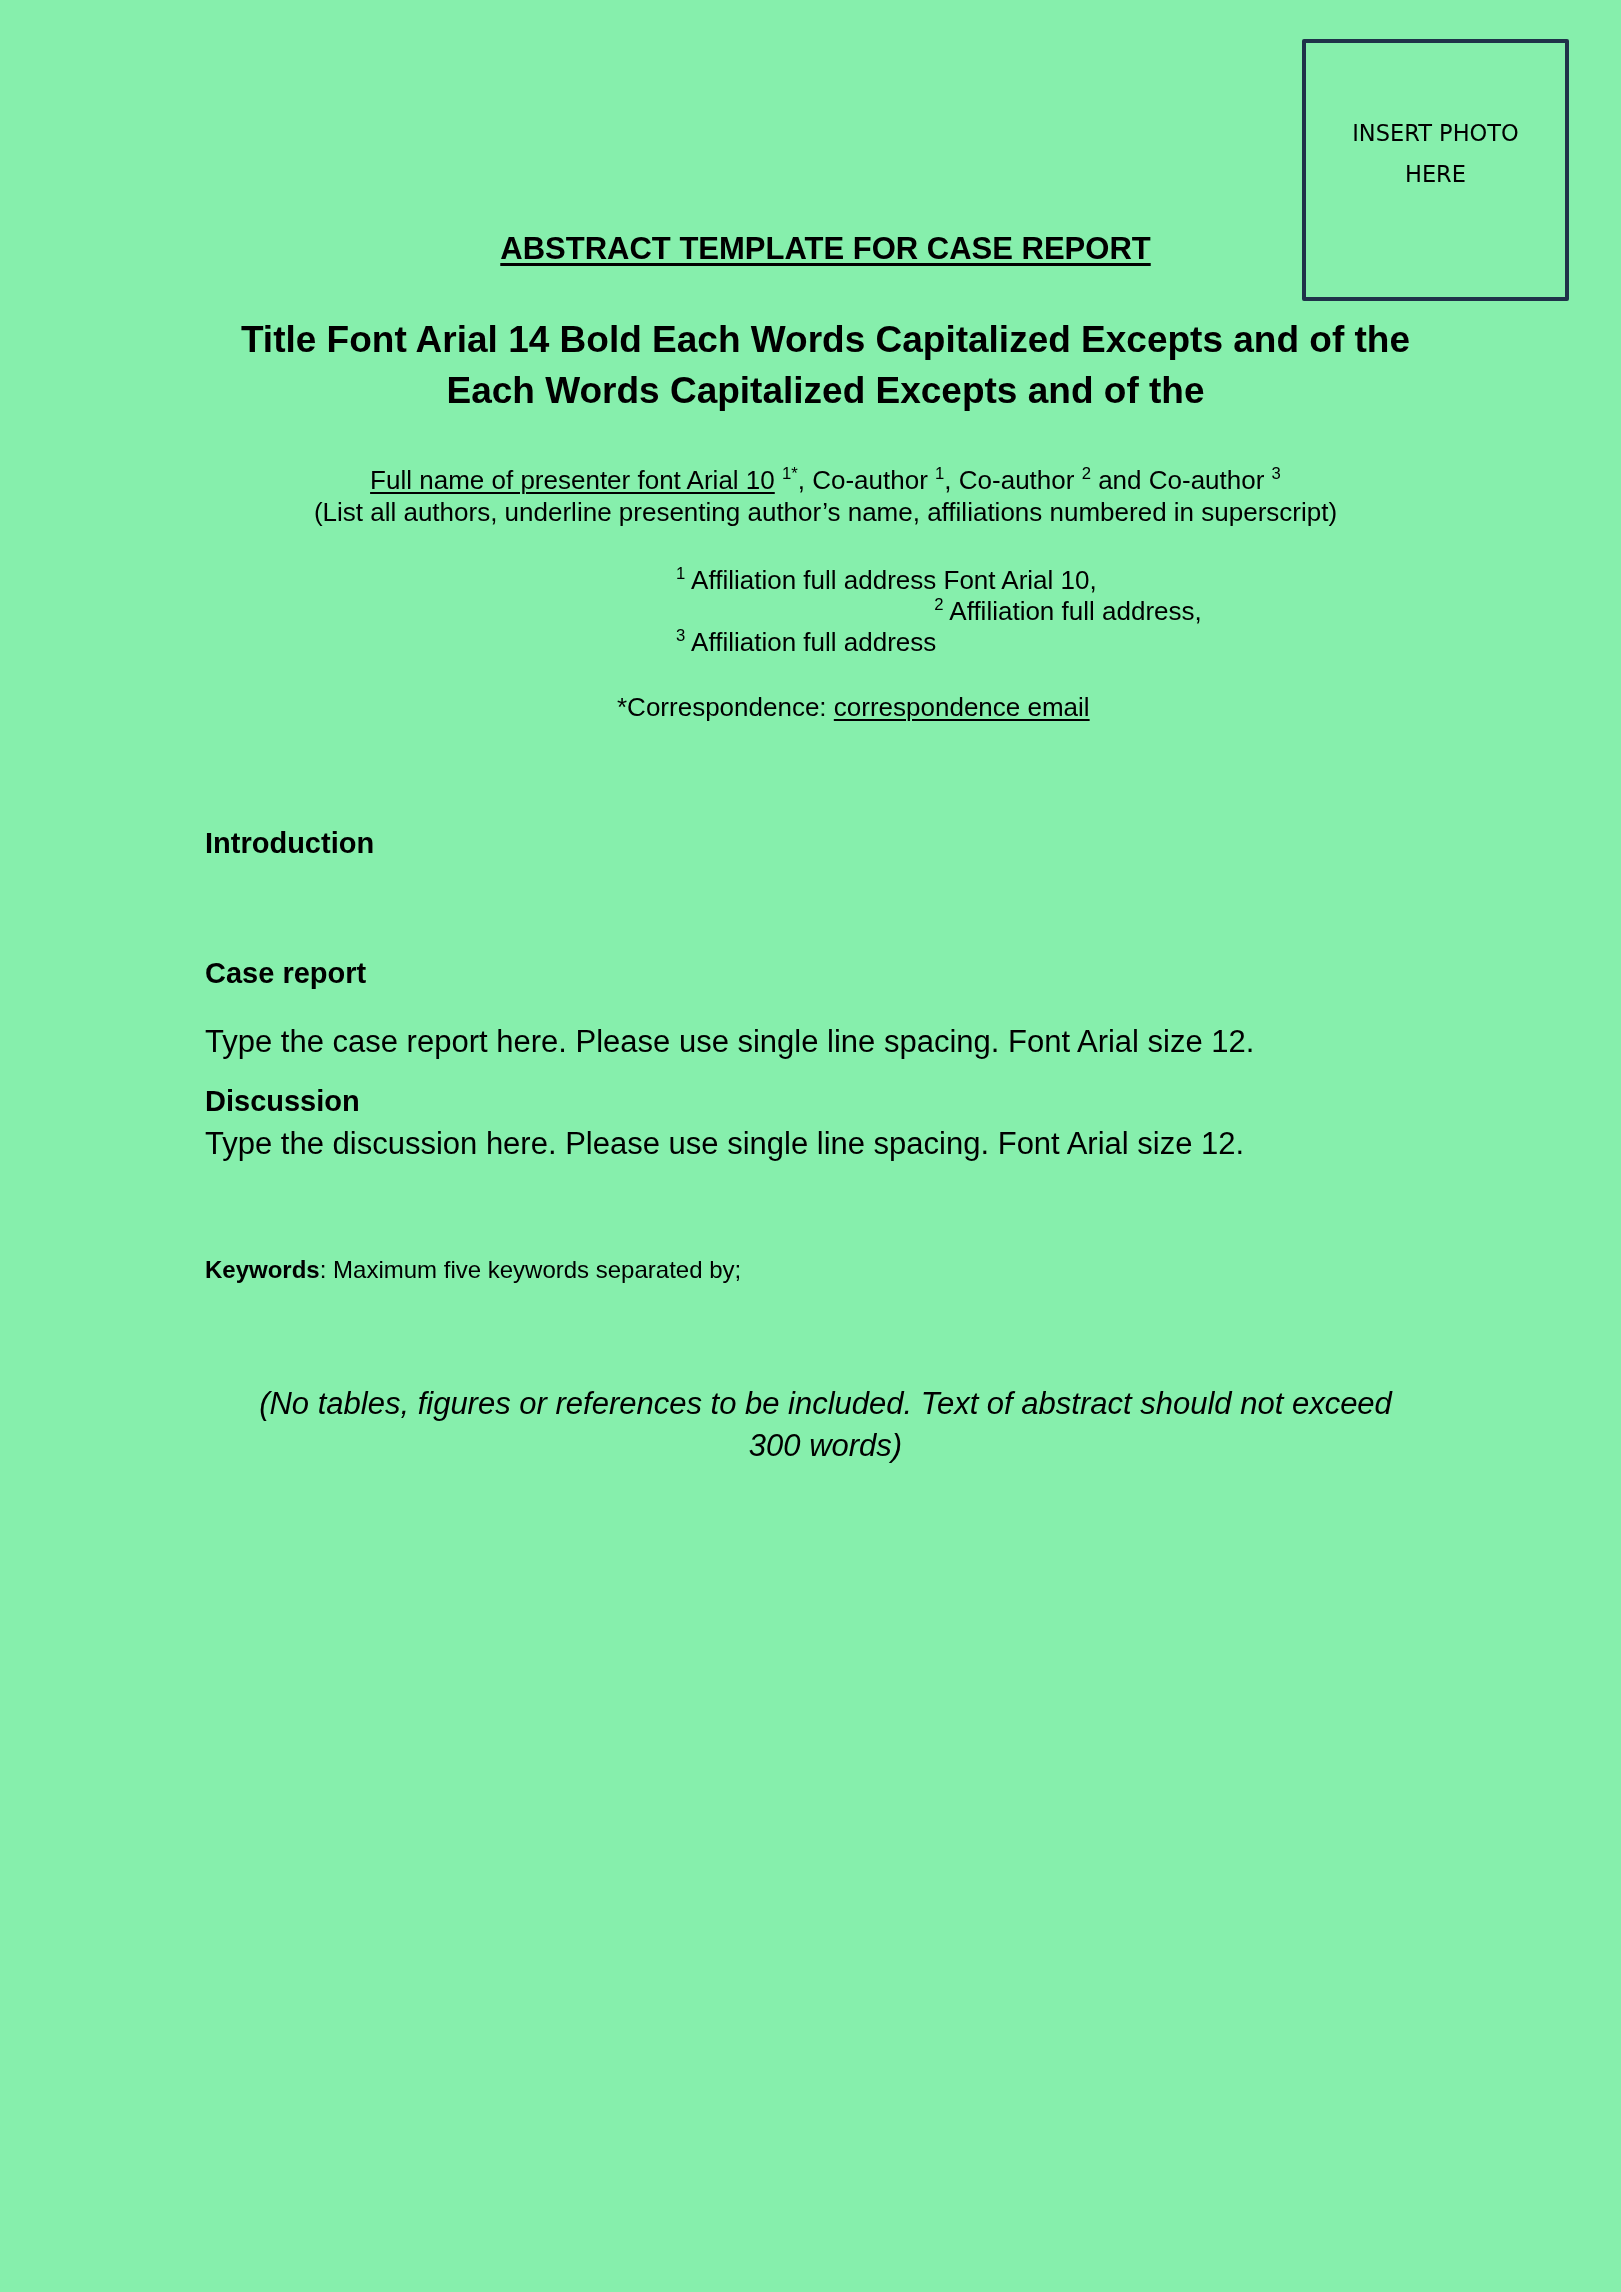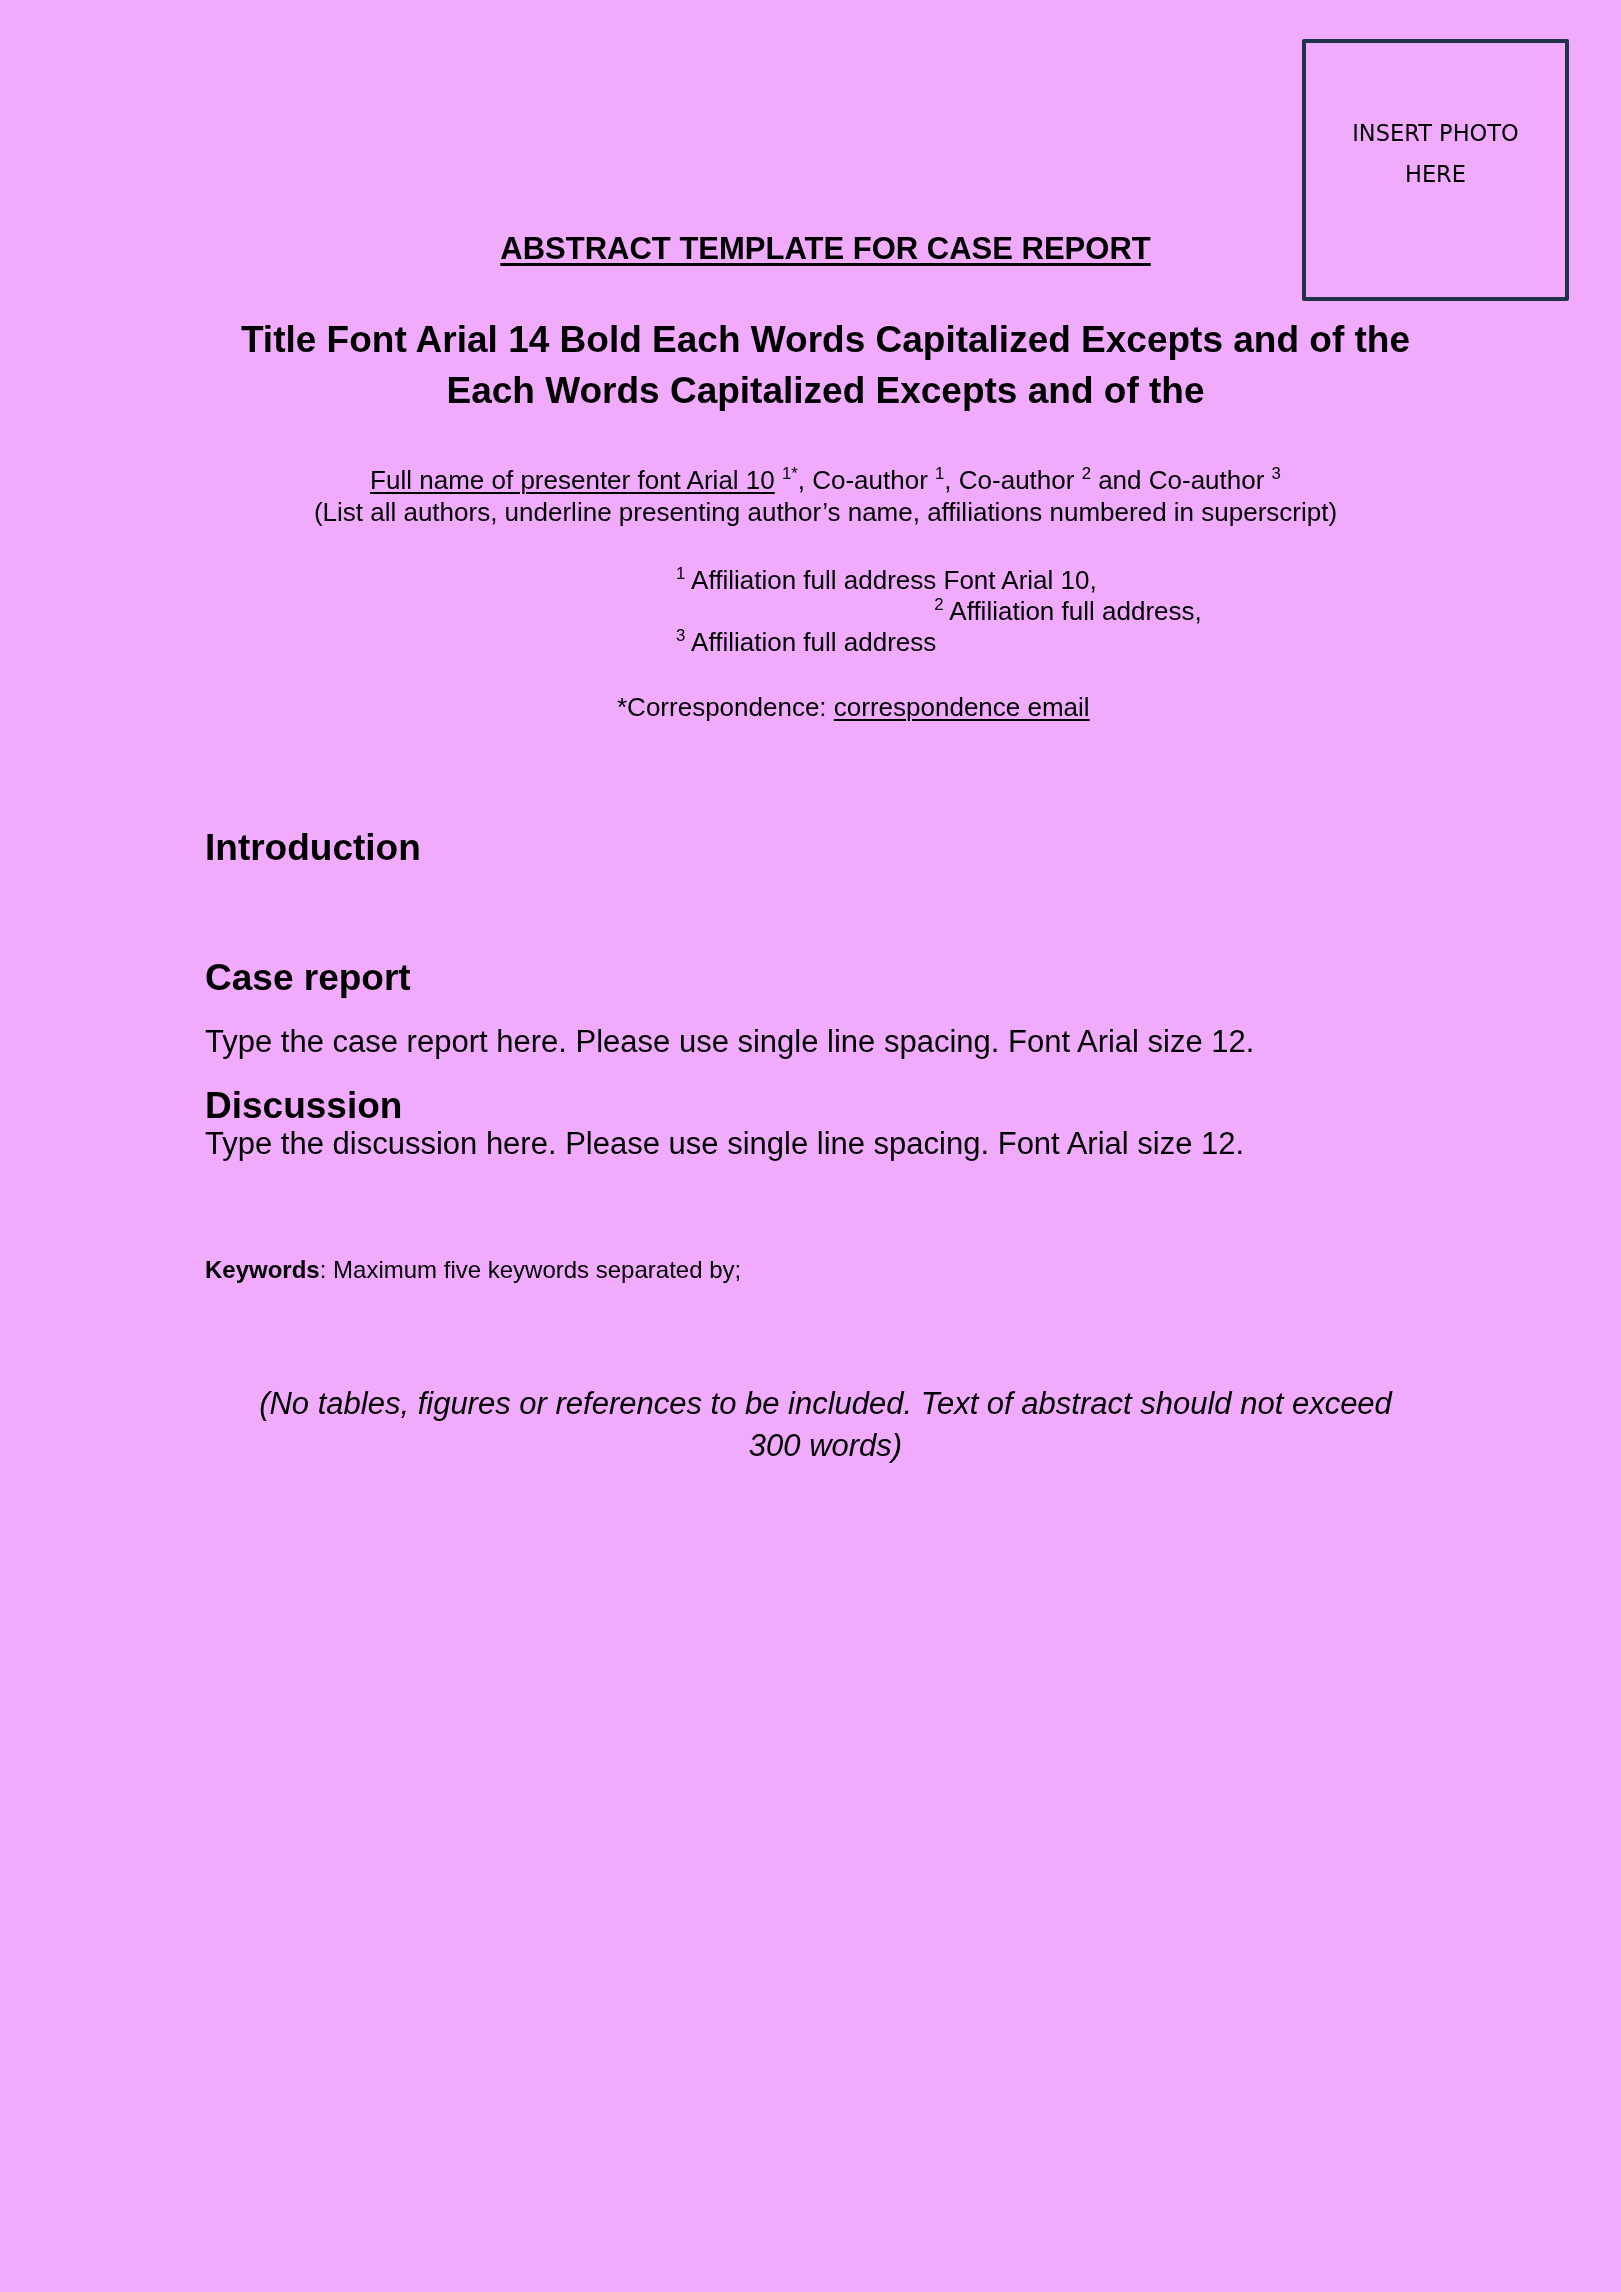--- a/index.html
+++ b/index.html
@@ -13,21 +13,21 @@
       position: relative;
       overflow: hidden;
       font-family: "Liberation Sans", sans-serif;
       color: #000000;
     }
     .page {
       position: absolute;
       left: 0; top: 0;
       width: 1621px;
       height: 2293px;
-      background: #f0abfc;
+      background: #86efac;
     }
     .line {
       position: absolute;
       white-space: nowrap;
       line-height: 1;
     }
     .center-content {
       left: 0;
       width: 1651px;
       text-align: center;
@@ -81,21 +81,21 @@
     }
     .u {
       text-decoration: underline;
       text-decoration-thickness: 2px;
       text-underline-offset: 2.9px;
     }
     .affil {
       font-size: 26px;
     }
     .section-heading {
-      font-size: 37px;
+      font-size: 29px;
       font-weight: bold;
     }
     .section-body {
       font-size: 31px;
     }
     .keywords {
       font-size: 24px;
     }
     .keywords b {
       font-weight: bold;

